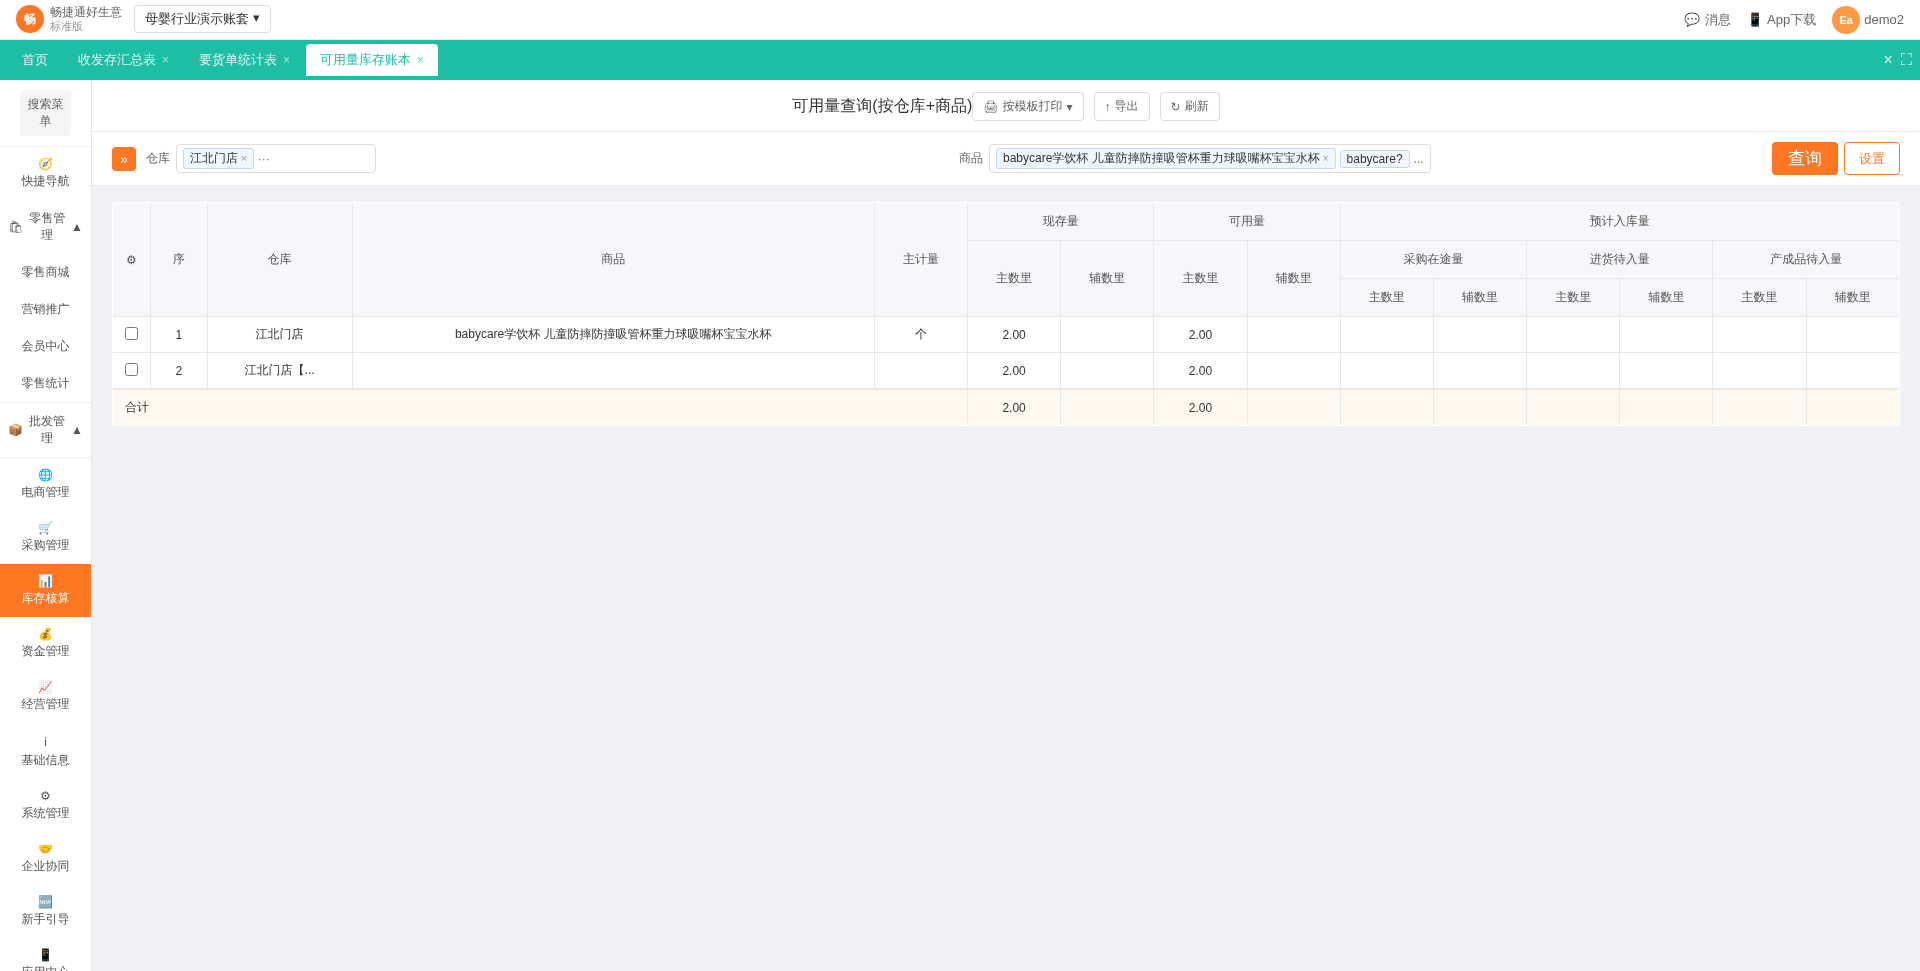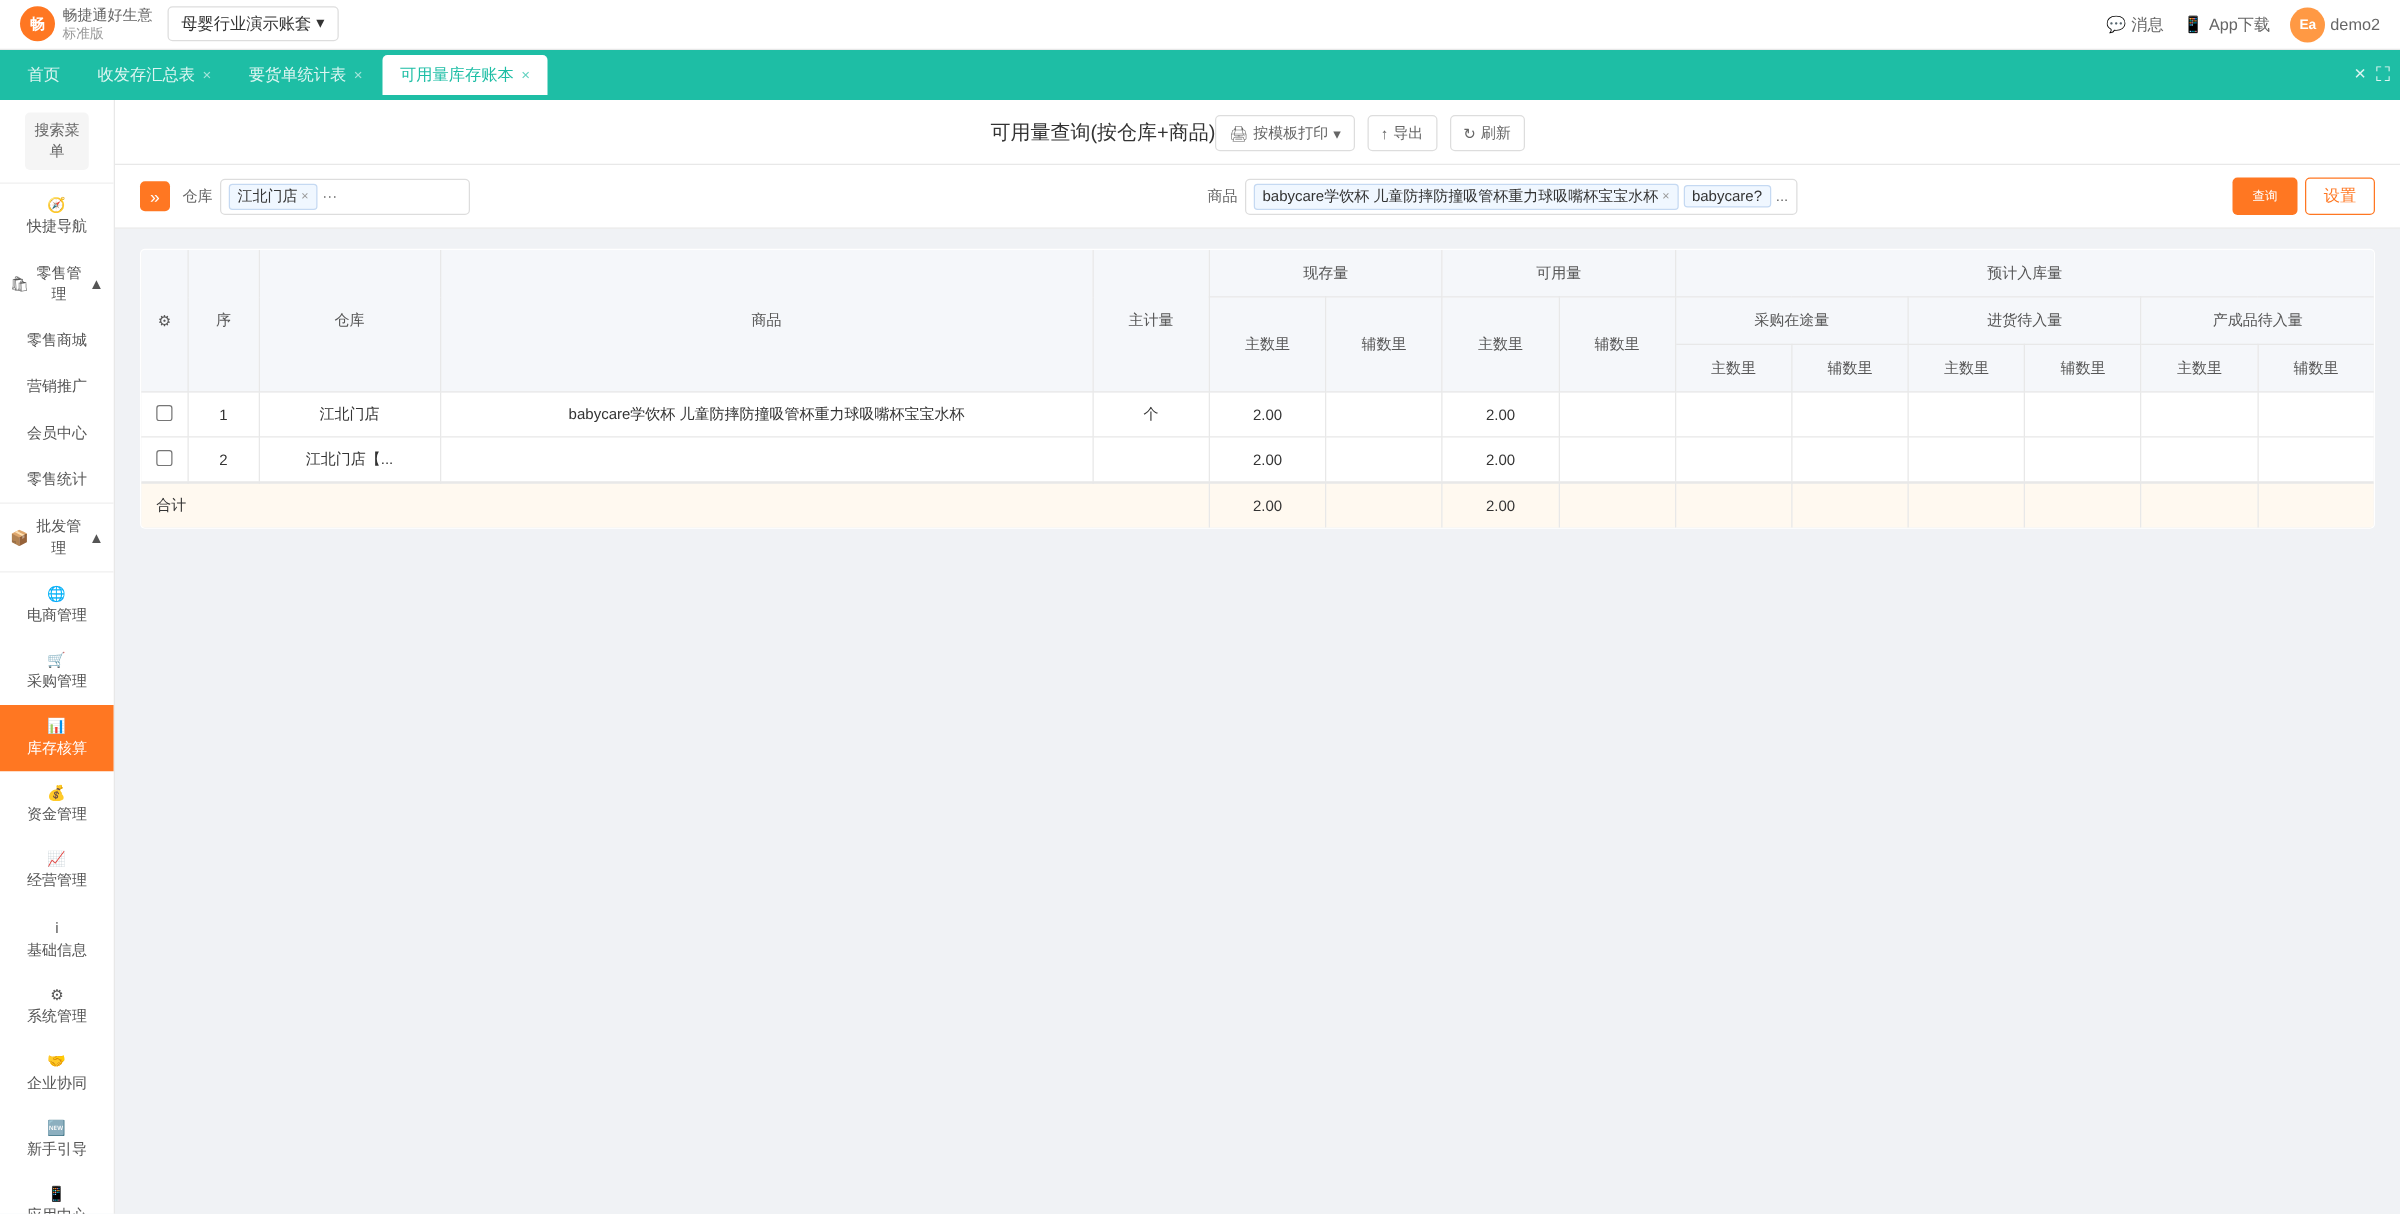--- a/index.html
+++ b/index.html
@@ -137,21 +137,21 @@
     }
     .filter-tag {
       background: #f0f7ff; border: 1px solid #c5d9f2; border-radius: 3px;
       padding: 1px 6px; font-size: 12px; color: #333; display: flex; align-items: center; gap: 3px;
     }
     .filter-tag-close { cursor: pointer; color: #999; font-size: 10px; }
     .filter-more { color: #666; font-size: 12px; cursor: pointer; }
     .filter-actions { display: flex; gap: 6px; margin-left: auto; }
     .btn-query {
       padding: 5px 16px; background: #ff7722; color: #fff; border: none;
-      border-radius: 4px; cursor: pointer; font-size: 10px;
+      border-radius: 4px; cursor: pointer; font-size: 17px;
     }
     .btn-settings {
       padding: 5px 14px; background: #fff; color: #ff7722; border: 1px solid #ff7722;
       border-radius: 4px; cursor: pointer; font-size: 13px;
     }
 
     
     .table-area {
       flex: 1; overflow: auto; padding: 16px 20px;
     }

